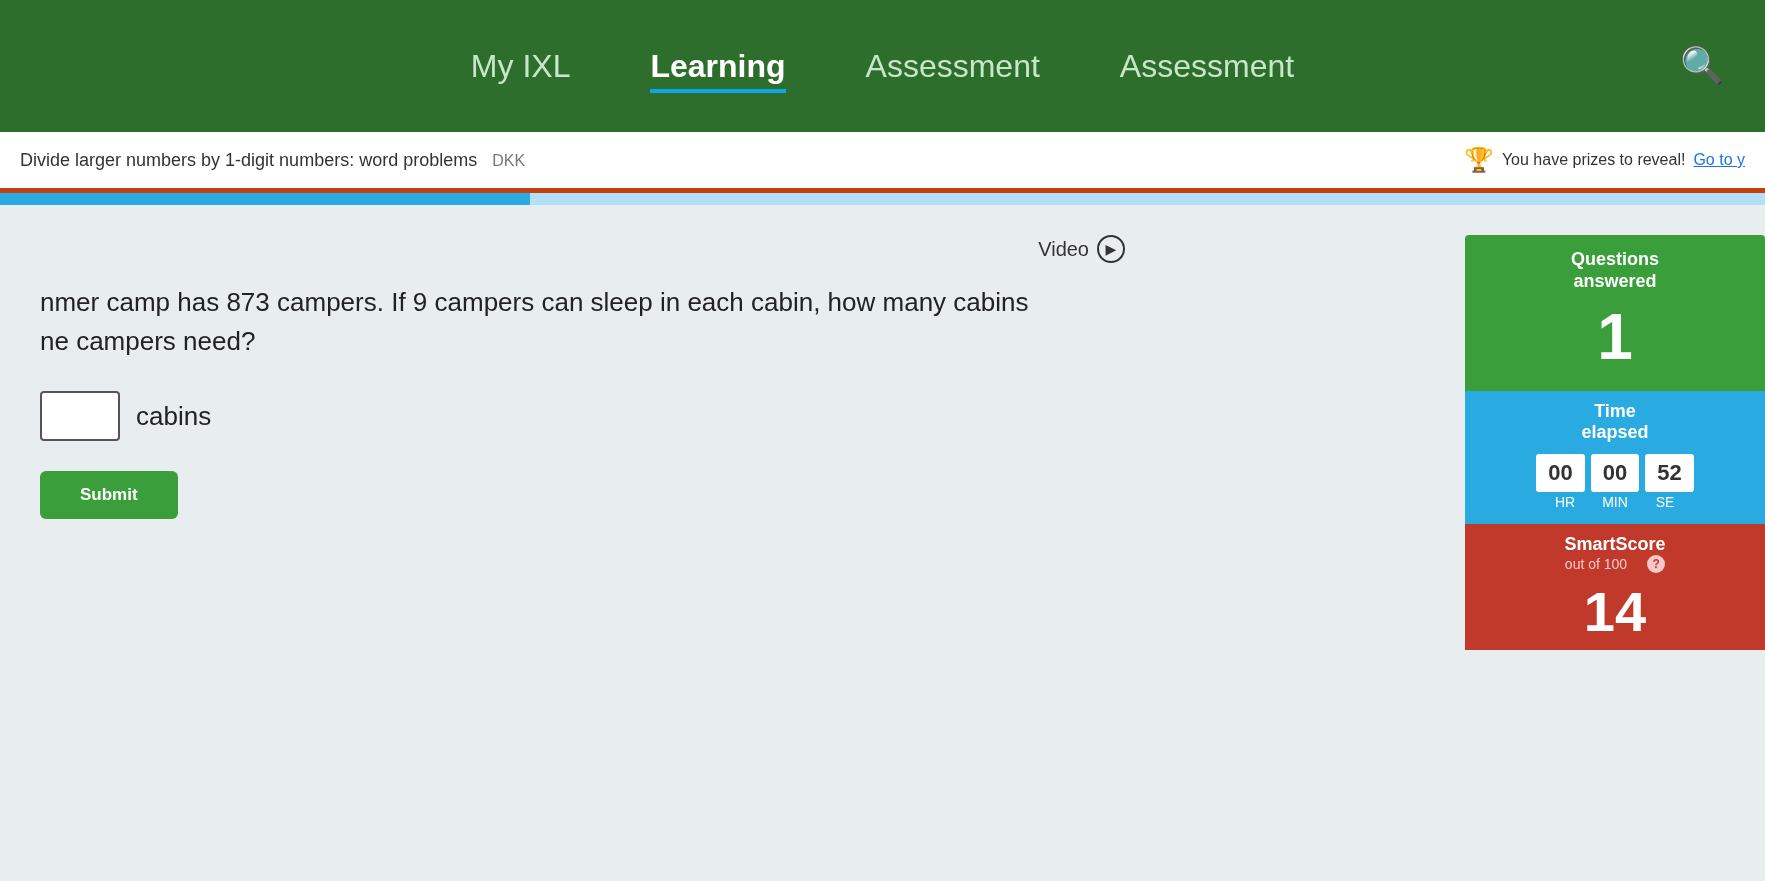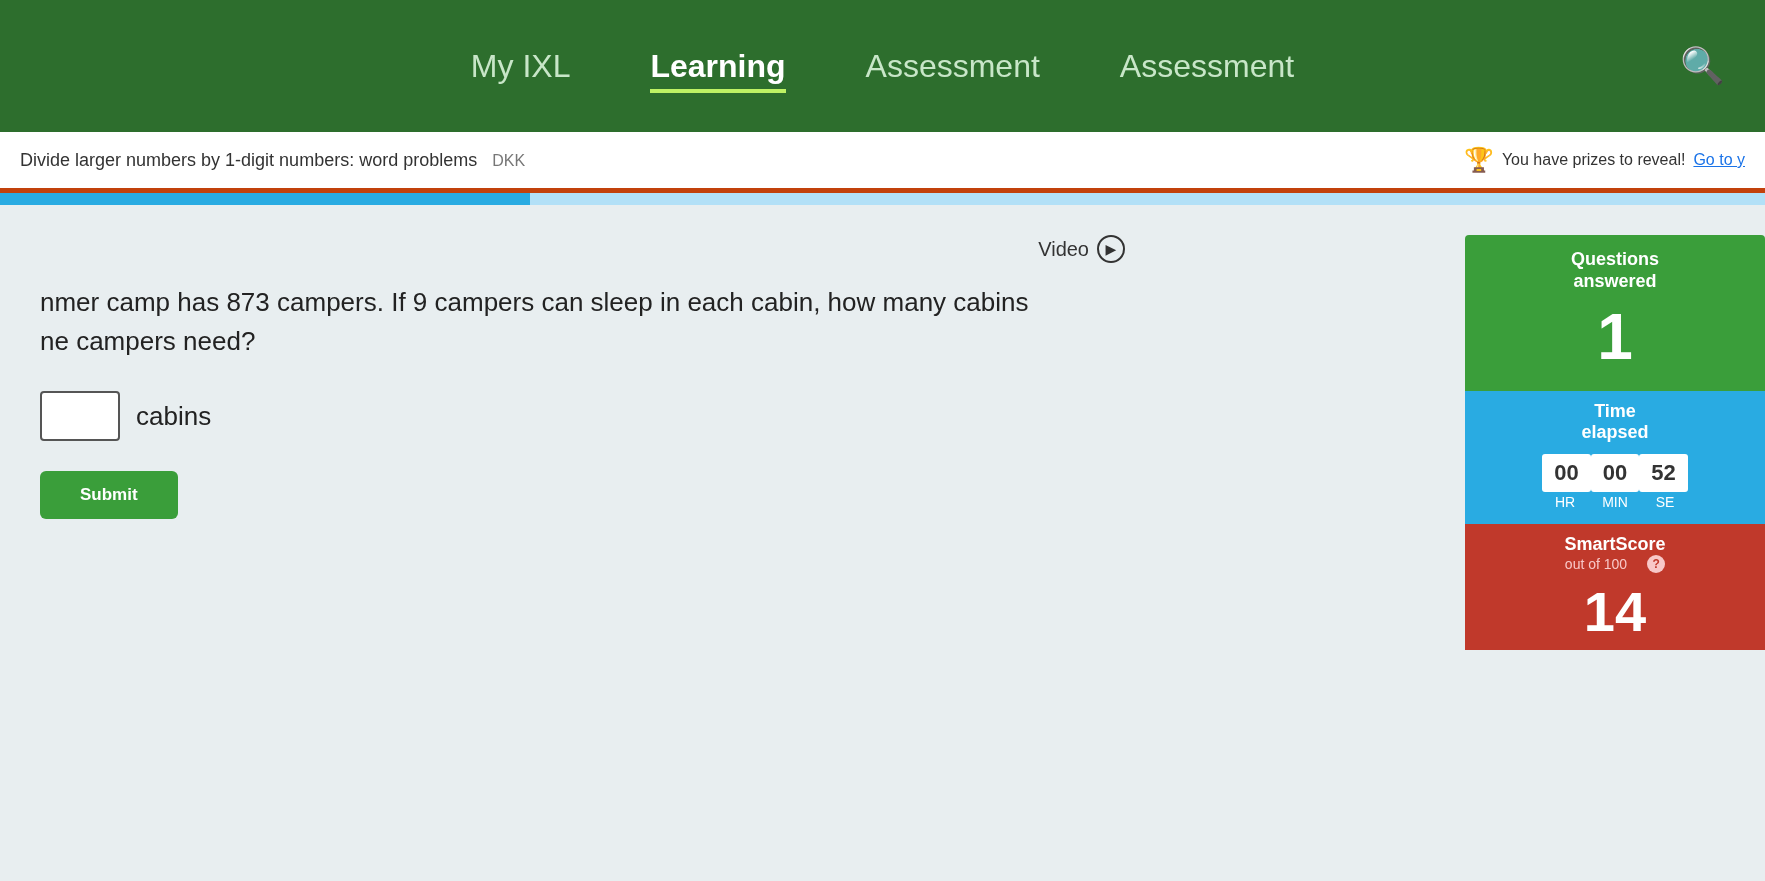--- a/index.html
+++ b/index.html
@@ -29,21 +29,21 @@
     .nav-link {
       color: #c8e6c8;
       font-size: 32px;
       text-decoration: none;
       cursor: pointer;
       padding: 8px 0;
     }
     .nav-link.active {
       color: #ffffff;
       font-weight: bold;
-      border-bottom: 4px solid #bef264;
+      border-bottom: 4px solid #0ea5e9;
       padding-bottom: 4px;
     }
     .search-icon-container {
       position: absolute;
       right: 40px;
       top: 50%;
       transform: translateY(-50%);
       color: white;
       font-size: 36px;
       cursor: pointer;
@@ -221,20 +221,21 @@
     }
     .te-label {
       font-size: 18px;
       font-weight: bold;
       line-height: 1.2;
     }
 
     .time-digits {
       display: flex;
       justify-content: center;
+      gap: 6px;
       padding: 10px 0 2px 0;
     }
     .time-cell {
       background: white;
       color: #333;
       font-size: 22px;
       font-weight: bold;
       padding: 6px 12px;
       border-radius: 3px;
       min-width: 44px;

